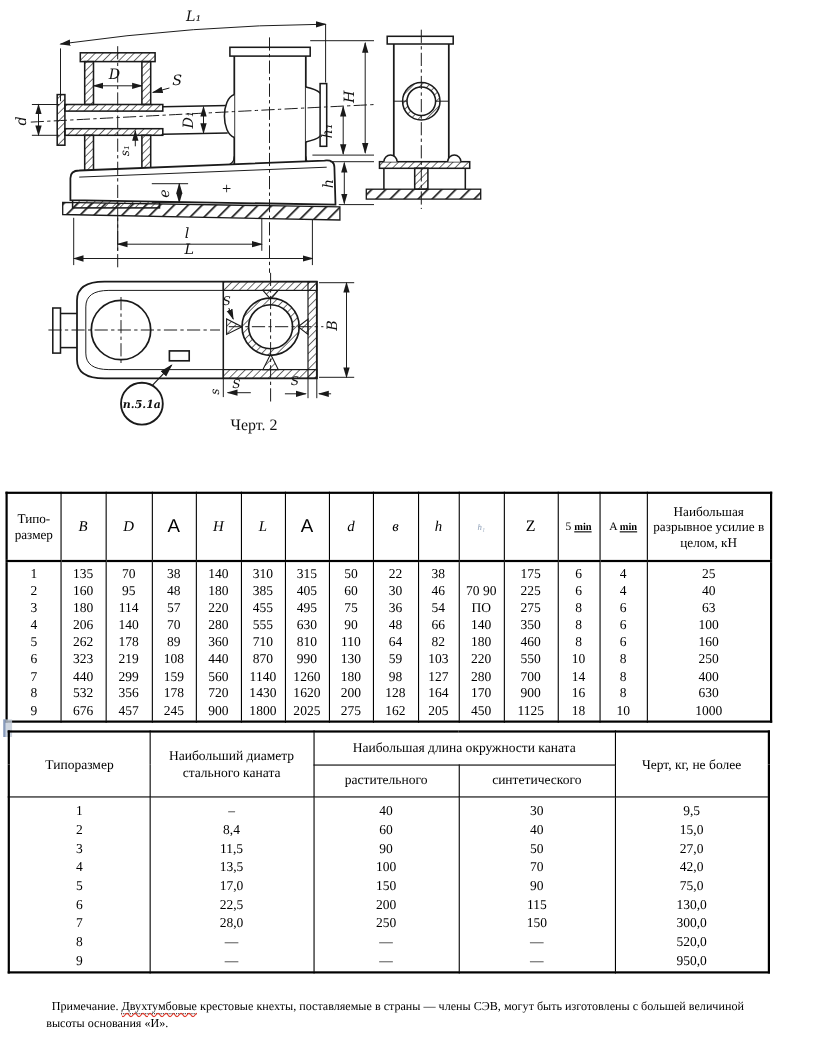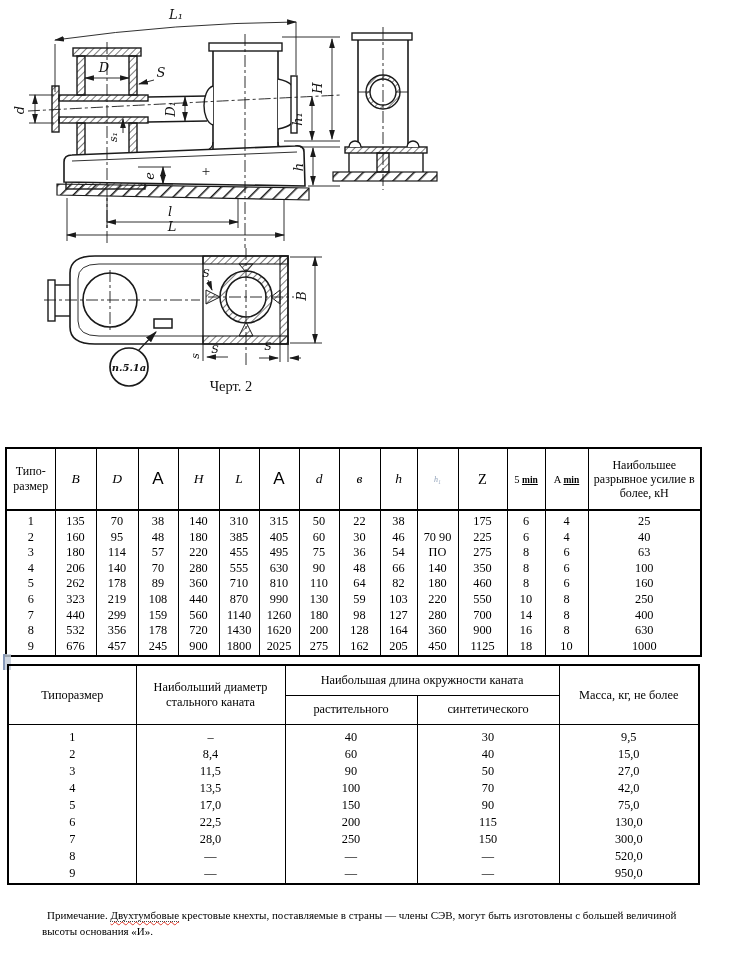--- a/index.html
+++ b/index.html
@@ -251,21 +251,21 @@
           <th class="h-italic">H</th>
           <th class="h-italic">L</th>
           <th class="h-big">А</th>
           <th class="h-italic">d</th>
           <th class="h-italic">в</th>
           <th class="h-italic">h</th>
           <th class="h-faint">h₁</th>
           <th class="h-z">Z</th>
           <th class="h-small">5 <span class="u">min</span></th>
           <th class="h-small">A <span class="u">min</span></th>
-          <th class="h-wide">Наибольшее разрывное усилие в более, кН</th>
+          <th class="h-wide">Наибольшая разрывное усилие в целом, кН</th>
         </tr>
       </thead>
     <tbody>
         <tr id="t1-body-row">
           <td class="vals">1
 2
 3
 4
 5
 6
@@ -353,21 +353,21 @@
 127
 164
 205</td>
           <td class="vals">
 70 90
 ПО
 140
 180
 220
 280
-360
+170
 450</td>
           <td class="vals">175
 225
 275
 350
 460
 550
 700
 900
 1125</td>
@@ -410,21 +410,21 @@
         <col style="width:149px">
         <col style="width:132px">
       <col style="width:142px">
         <col style="width:140px">
     </colgroup>
     <thead>
       <tr>
         <th rowspan="2" class="tall">Типоразмер</th>
         <th rowspan="2" class="tall">Наибольший диаметр стального каната</th>
         <th colspan="2" class="group">Наибольшая длина окружности каната</th>
-        <th rowspan="2" class="tall">Масса, кг, не более</th>
+        <th rowspan="2" class="tall">Черт, кг, не более</th>
       </tr>
       <tr>
         <th class="sub">растительного</th>
         <th class="sub">синтетического</th>
       </tr>
     </thead>
     <tbody>
       <tr>
         <td class="vals">1
 2

